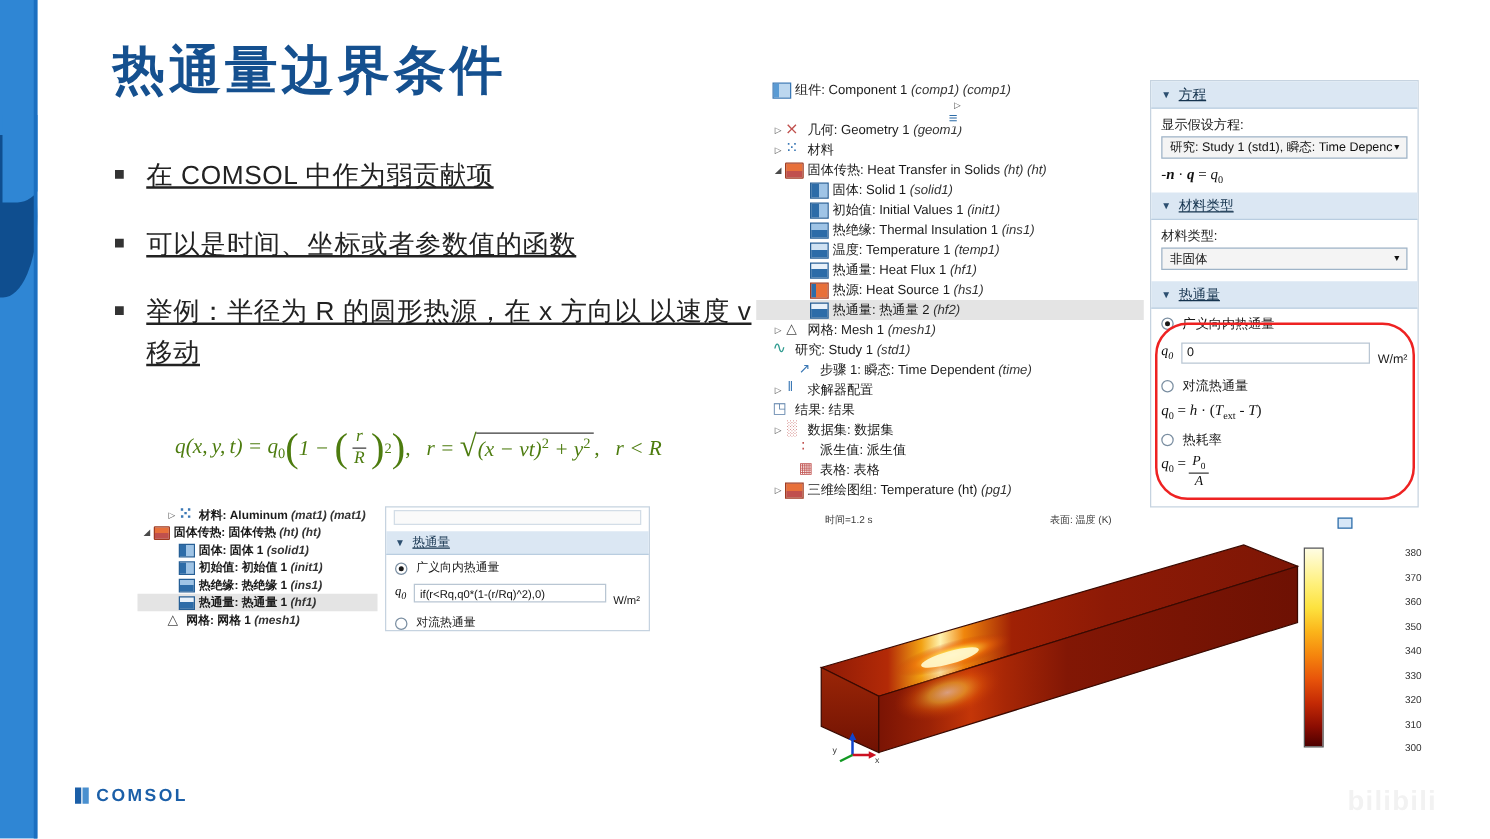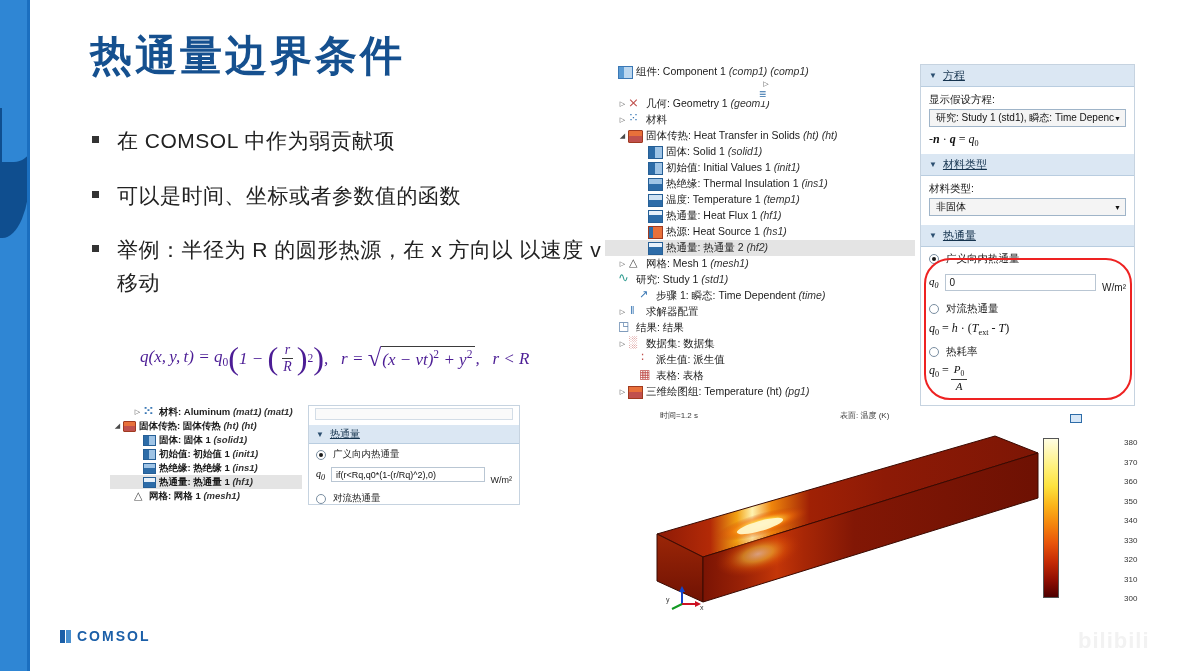--- a/index.html
+++ b/index.html
@@ -31,28 +31,28 @@
     letter-spacing: 3px;
   }
 
   
   .bullets { position: absolute; left: 92px; top: 125px; width: 510px; }
   .bullet { display: flex; align-items: flex-start; margin-bottom: 22px; }
   .bullet-mark {
     width: 7px; height: 7px; background: #333; margin-top: 11px; margin-right: 18px; flex: 0 0 auto;
   }
   .bullet-text {
-    font-size: 21px; color: #222; line-height: 1.55; letter-spacing: .5px;
+    font-size: 21px; color: #222; line-height: 1.55; letter-spacing: .5px; text-decoration: underline;
   }
 
   
   .formula {
     position: absolute; left: 140px; top: 342px;
     font-family: "Liberation Serif", "DejaVu Serif", serif;
-    font-size: 17px; color: #4c1d95; font-style: italic;
+    font-size: 17px; color: #4d7c0f; font-style: italic;
     display: flex; align-items: center; white-space: nowrap;
   }
   .frac { display: inline-flex; flex-direction: column; align-items: center;
           vertical-align: middle; margin: 0 2px; font-size: .82em; }
   .frac .num { border-bottom: 1px solid #3b3b3b; padding: 0 3px; line-height: 1.15; }
   .frac .den { padding: 0 3px; line-height: 1.15; }
   .bigparen { font-size: 1.9em; font-style: normal; line-height: .8; }
   .sub { font-size: .68em; vertical-align: sub; font-style: normal; }
   .sup { font-size: .68em; vertical-align: super; font-style: normal; }
   .sqrt-wrap { display: inline-flex; align-items: stretch; }

